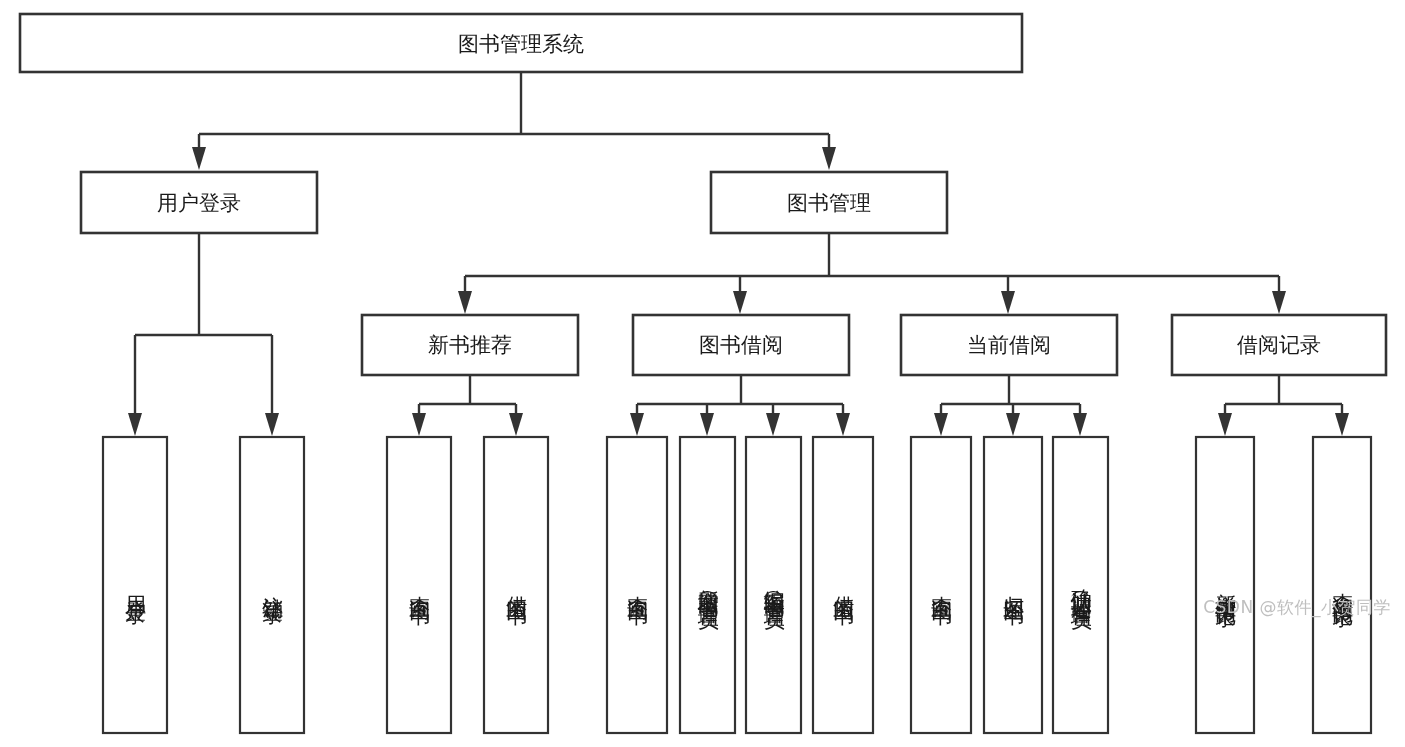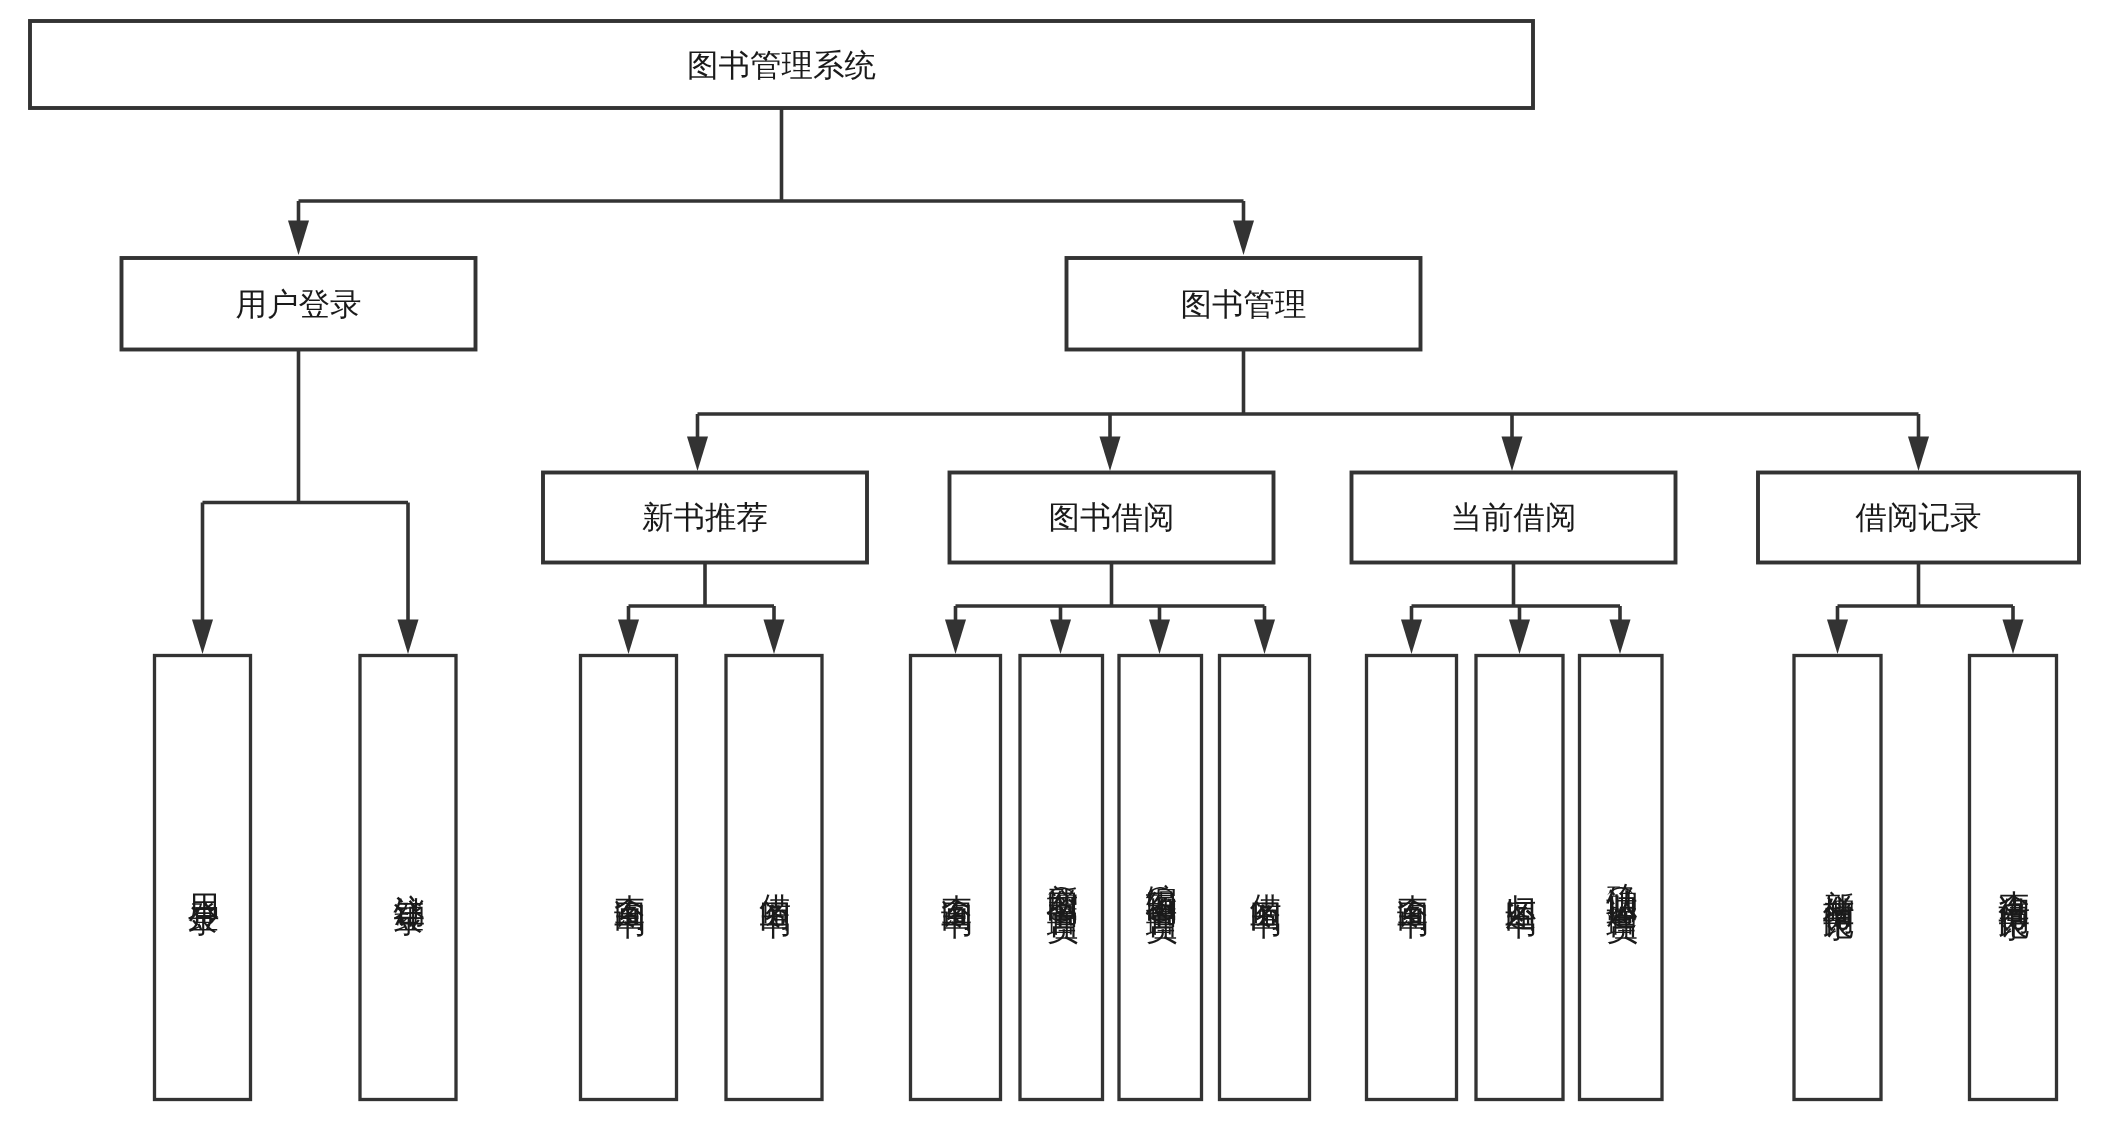--- a/index.html
+++ b/index.html
@@ -213,14 +213,15 @@
       <div style="position: absolute; left: 680px; top: 437px; width: 55px; height: 296px; display: flex; align-items: center; justify-content: center; writing-mode: vertical-rl; text-orientation: upright; font-family: &quot;DejaVu Sans&quot;, &quot;Liberation Sans&quot;, sans-serif; font-size: 21px; line-height: 1.12; color: rgb(26, 26, 26); letter-spacing: 3px; white-space: nowrap; pointer-events: none;">新增图书（管理员）</div>
       <div style="position: absolute; left: 746px; top: 437px; width: 55px; height: 296px; display: flex; align-items: center; justify-content: center; writing-mode: vertical-rl; text-orientation: upright; font-family: &quot;DejaVu Sans&quot;, &quot;Liberation Sans&quot;, sans-serif; font-size: 21px; line-height: 1.12; color: rgb(26, 26, 26); letter-spacing: 3px; white-space: nowrap; pointer-events: none;">编辑图书（管理员）</div>
       <div style="position: absolute; left: 813px; top: 437px; width: 60px; height: 296px; display: flex; align-items: center; justify-content: center; writing-mode: vertical-rl; text-orientation: upright; font-family: &quot;DejaVu Sans&quot;, &quot;Liberation Sans&quot;, sans-serif; font-size: 21px; line-height: 1.12; color: rgb(26, 26, 26); letter-spacing: 3px; white-space: nowrap; pointer-events: none;">借阅图书</div>
       <div style="position: absolute; left: 911px; top: 437px; width: 60px; height: 296px; display: flex; align-items: center; justify-content: center; writing-mode: vertical-rl; text-orientation: upright; font-family: &quot;DejaVu Sans&quot;, &quot;Liberation Sans&quot;, sans-serif; font-size: 21px; line-height: 1.12; color: rgb(26, 26, 26); letter-spacing: 3px; white-space: nowrap; pointer-events: none;">查询图书</div>
       <div style="position: absolute; left: 984px; top: 437px; width: 58px; height: 296px; display: flex; align-items: center; justify-content: center; writing-mode: vertical-rl; text-orientation: upright; font-family: &quot;DejaVu Sans&quot;, &quot;Liberation Sans&quot;, sans-serif; font-size: 21px; line-height: 1.12; color: rgb(26, 26, 26); letter-spacing: 3px; white-space: nowrap; pointer-events: none;">归还图书</div>
       <div style="position: absolute; left: 1053px; top: 437px; width: 55px; height: 296px; display: flex; align-items: center; justify-content: center; writing-mode: vertical-rl; text-orientation: upright; font-family: &quot;DejaVu Sans&quot;, &quot;Liberation Sans&quot;, sans-serif; font-size: 21px; line-height: 1.12; color: rgb(26, 26, 26); letter-spacing: 3px; white-space: nowrap; pointer-events: none;">确认归还（管理员）</div>
       <div style="position: absolute; left: 1196px; top: 437px; width: 58px; height: 296px; display: flex; align-items: center; justify-content: center; writing-mode: vertical-rl; text-orientation: upright; font-family: &quot;DejaVu Sans&quot;, &quot;Liberation Sans&quot;, sans-serif; font-size: 21px; line-height: 1.12; color: rgb(26, 26, 26); letter-spacing: 3px; white-space: nowrap; pointer-events: none;">新增借阅记录</div>
       <div style="position: absolute; left: 1313px; top: 437px; width: 58px; height: 296px; display: flex; align-items: center; justify-content: center; writing-mode: vertical-rl; text-orientation: upright; font-family: &quot;DejaVu Sans&quot;, &quot;Liberation Sans&quot;, sans-serif; font-size: 21px; line-height: 1.12; color: rgb(26, 26, 26); letter-spacing: 3px; white-space: nowrap; pointer-events: none;">查询借阅记录</div>
     </div>
 
+  <div class="watermark">CSDN @软件_小贺同学</div>
 
 </div>
 
 </body></html>

